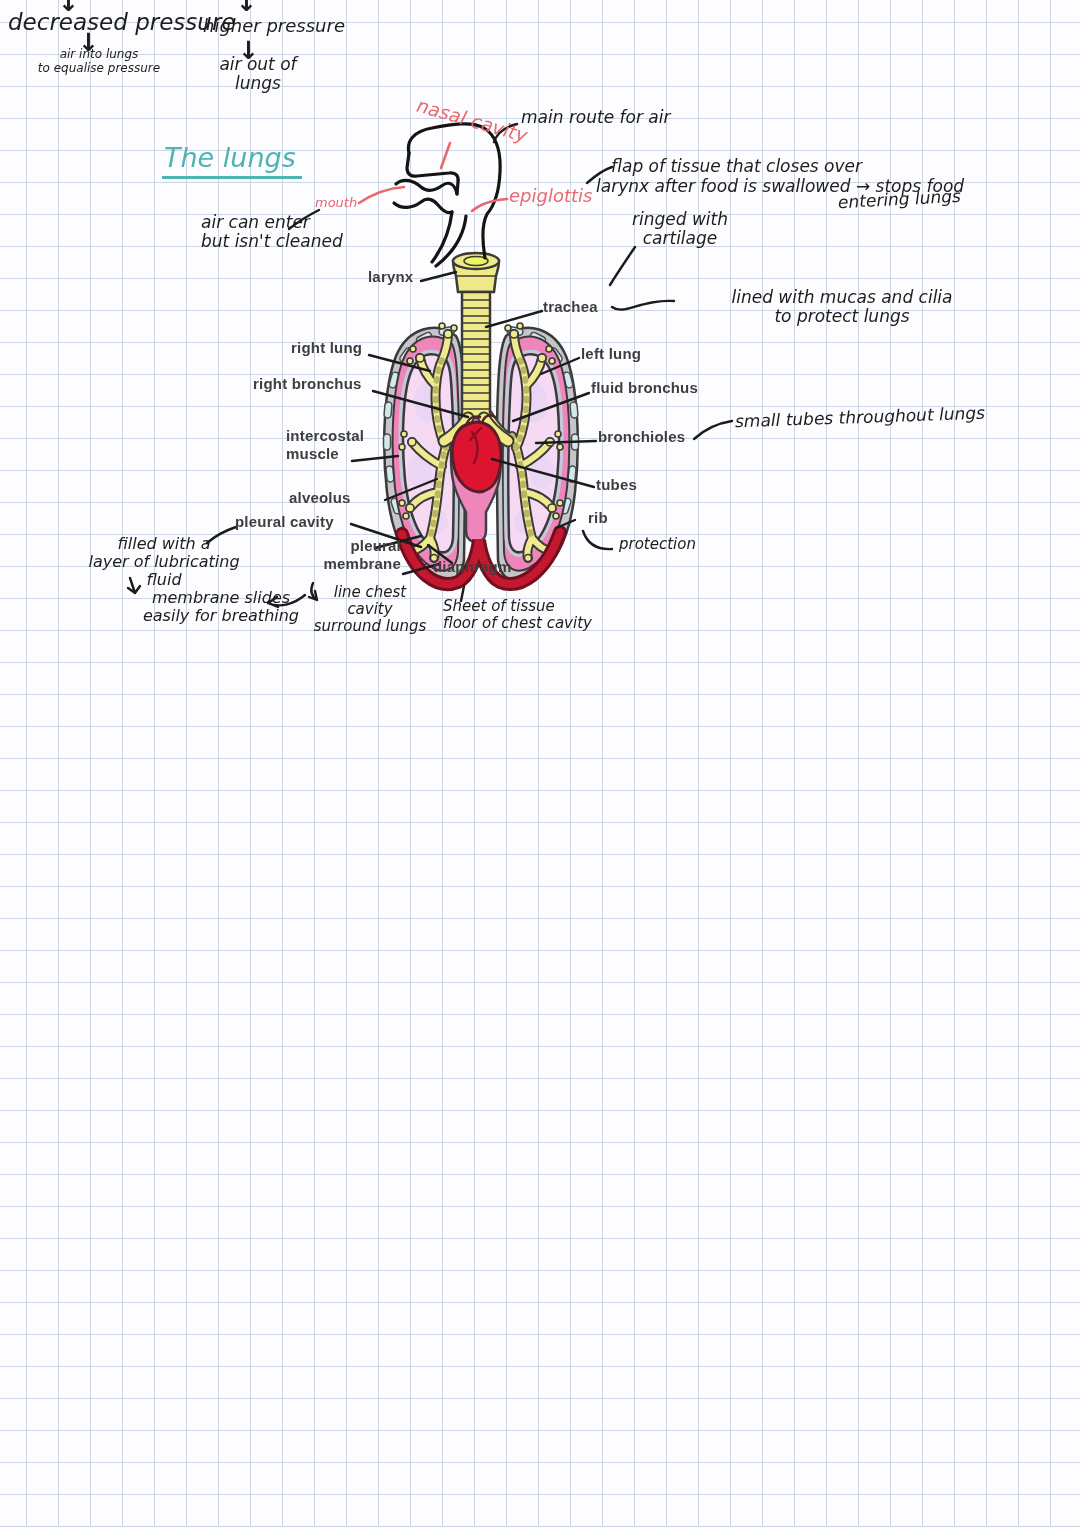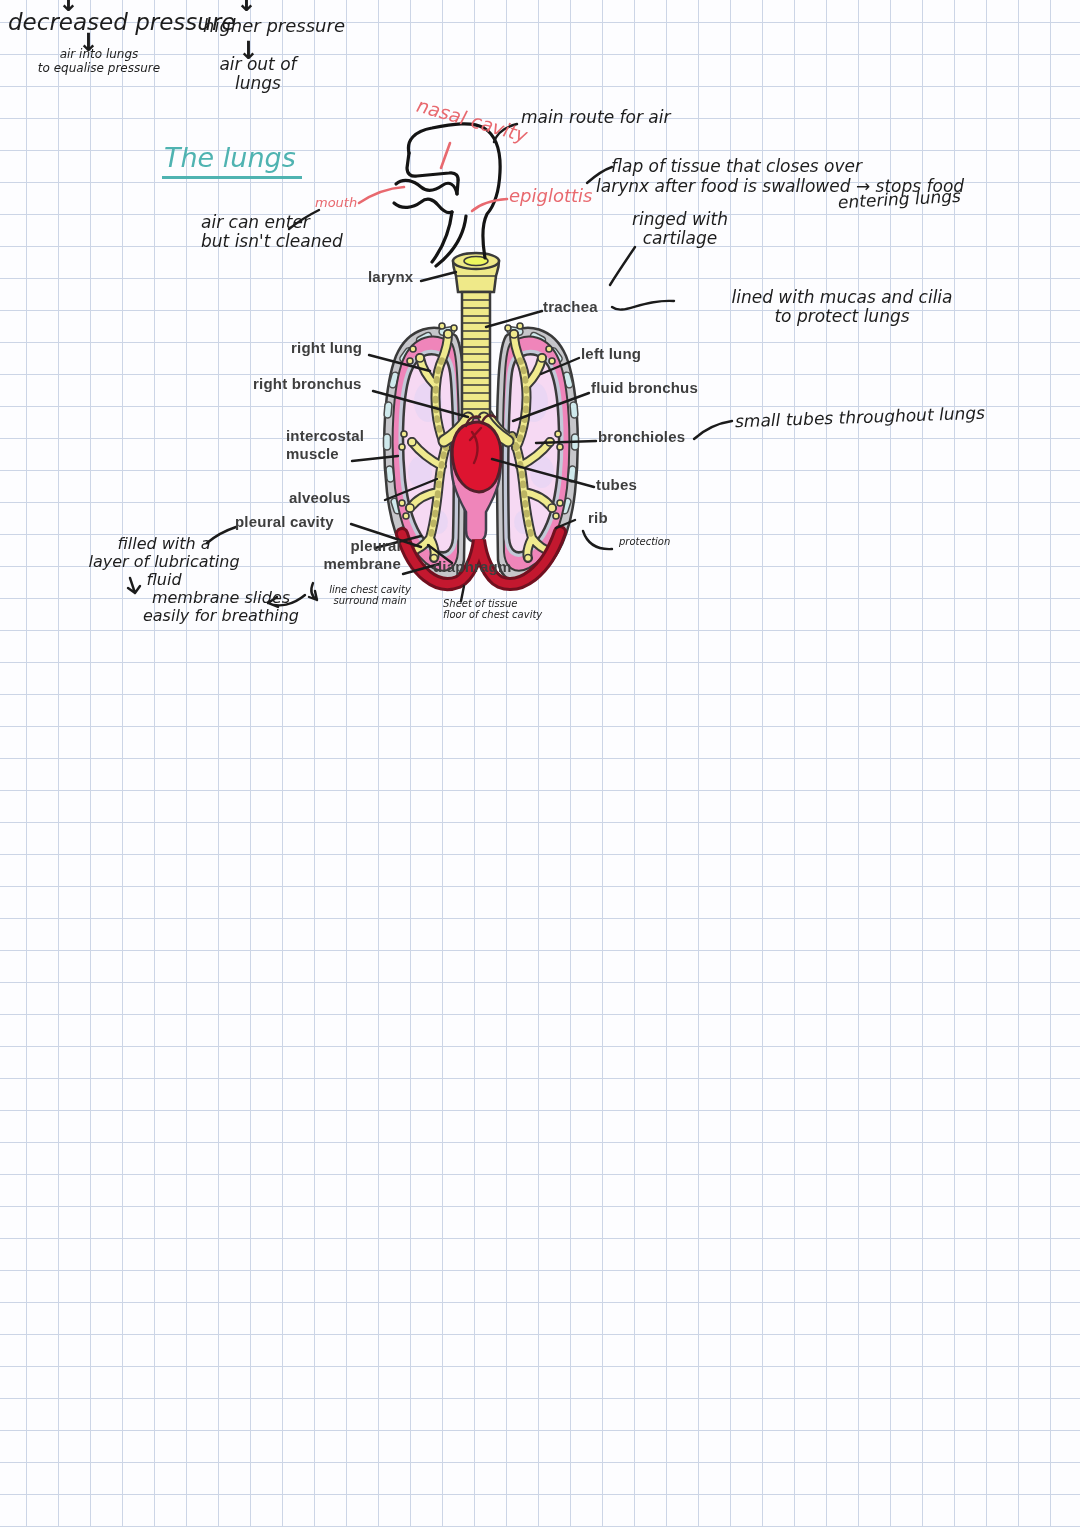--- a/index.html
+++ b/index.html
@@ -16,21 +16,21 @@
   }
   .abs{position:absolute;}
   .hand{
     font-family:"DejaVu Sans",sans-serif;
     font-style:italic;
     color:#1d1d1d;
     font-size:17px;
     line-height:1.14;
     white-space:pre-line;
   }
-  .hand.sm{font-size:10px;}
+  .hand.sm{font-size:15px;}
   .red{color:#e8696f;}
   .printed{
     font-family:"Liberation Sans",sans-serif;
     font-weight:700;
     color:#3e3e3e;
     font-size:15px;
     line-height:1.18;
     white-space:pre-line;
     letter-spacing:.2px;
   }
@@ -240,21 +240,21 @@
   <div class="abs hand ctr" style="left:676px;top:288px;width:236px;margin-left:48px;">lined with mucas and cilia
 to protect lungs</div>
   <div class="abs hand" style="left:735px;top:408px;transform:rotate(-2deg);">small tubes throughout lungs</div>
   <div class="abs hand sm" style="left:619px;top:536px;">protection</div>
   <div class="abs hand ctr" style="left:80px;top:535px;width:168px;font-size:16px;">filled with a
 layer of lubricating
 fluid</div>
   <div class="abs hand ctr" style="left:122px;top:589px;width:158px;font-size:16px;padding-left:20px;">membrane slides
 easily for breathing</div>
   <div class="abs hand ctr sm" style="left:310px;top:584px;width:120px;">line chest cavity
-surround main</div>
+surround lungs</div>
   <div class="abs hand sm" style="left:443px;top:598px;">Sheet of tissue
 floor of chest cavity</div>
 
   <div class="abs printed" style="left:368px;top:268px;">larynx</div>
   <div class="abs printed" style="left:543px;top:298px;">trachea</div>
   <div class="abs printed" style="left:291px;top:339px;">right lung</div>
   <div class="abs printed" style="left:581px;top:345px;">left lung</div>
   <div class="abs printed" style="left:253px;top:375px;">right bronchus</div>
   <div class="abs printed" style="left:591px;top:379px;">fluid bronchus</div>
   <div class="abs printed" style="left:286px;top:427px;">intercostal

